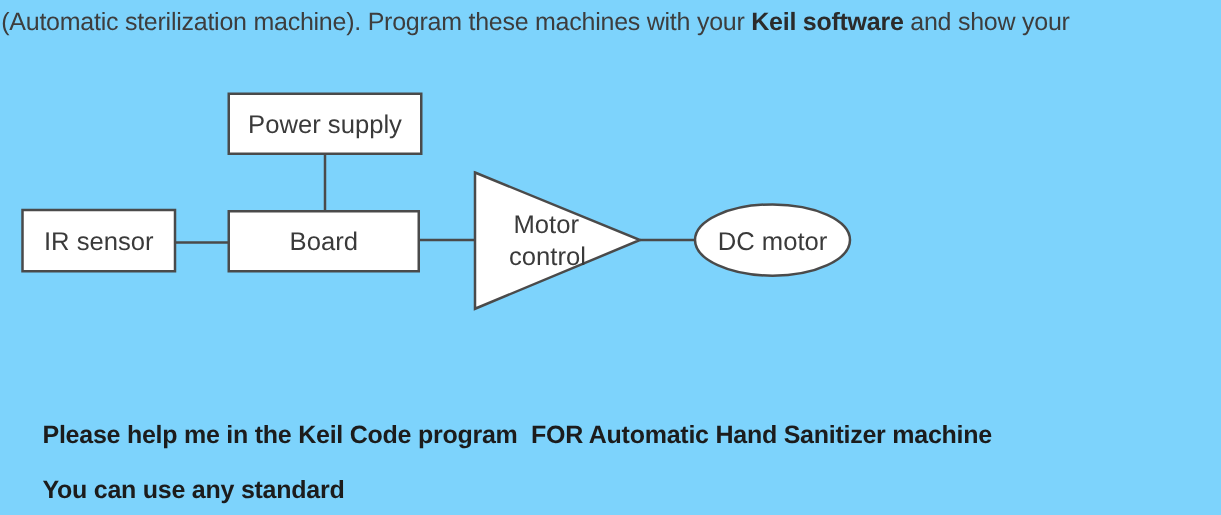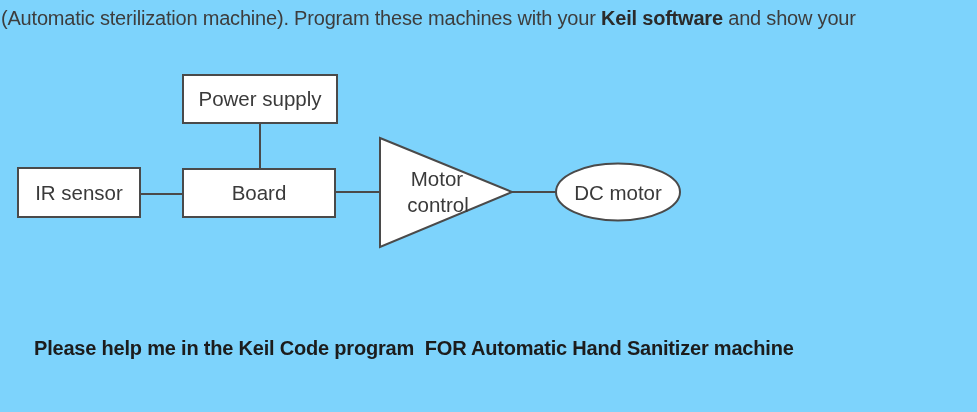--- a/index.html
+++ b/index.html
@@ -85,14 +85,15 @@
 
     <text x="260" y="106">Power supply</text>
     <text x="79" y="200">IR sensor</text>
     <text x="259" y="200">Board</text>
     <text x="437" y="186">Motor</text>
     <text x="438" y="212">control</text>
     <text x="618" y="200">DC motor</text>
   </svg>
 
   <div class="request-line first">Please help me in the Keil Code program  FOR Automatic Hand Sanitizer machine</div>
+  <div class="request-line second">You can use any standard</div>
 
 </div>
 
 </body></html>

